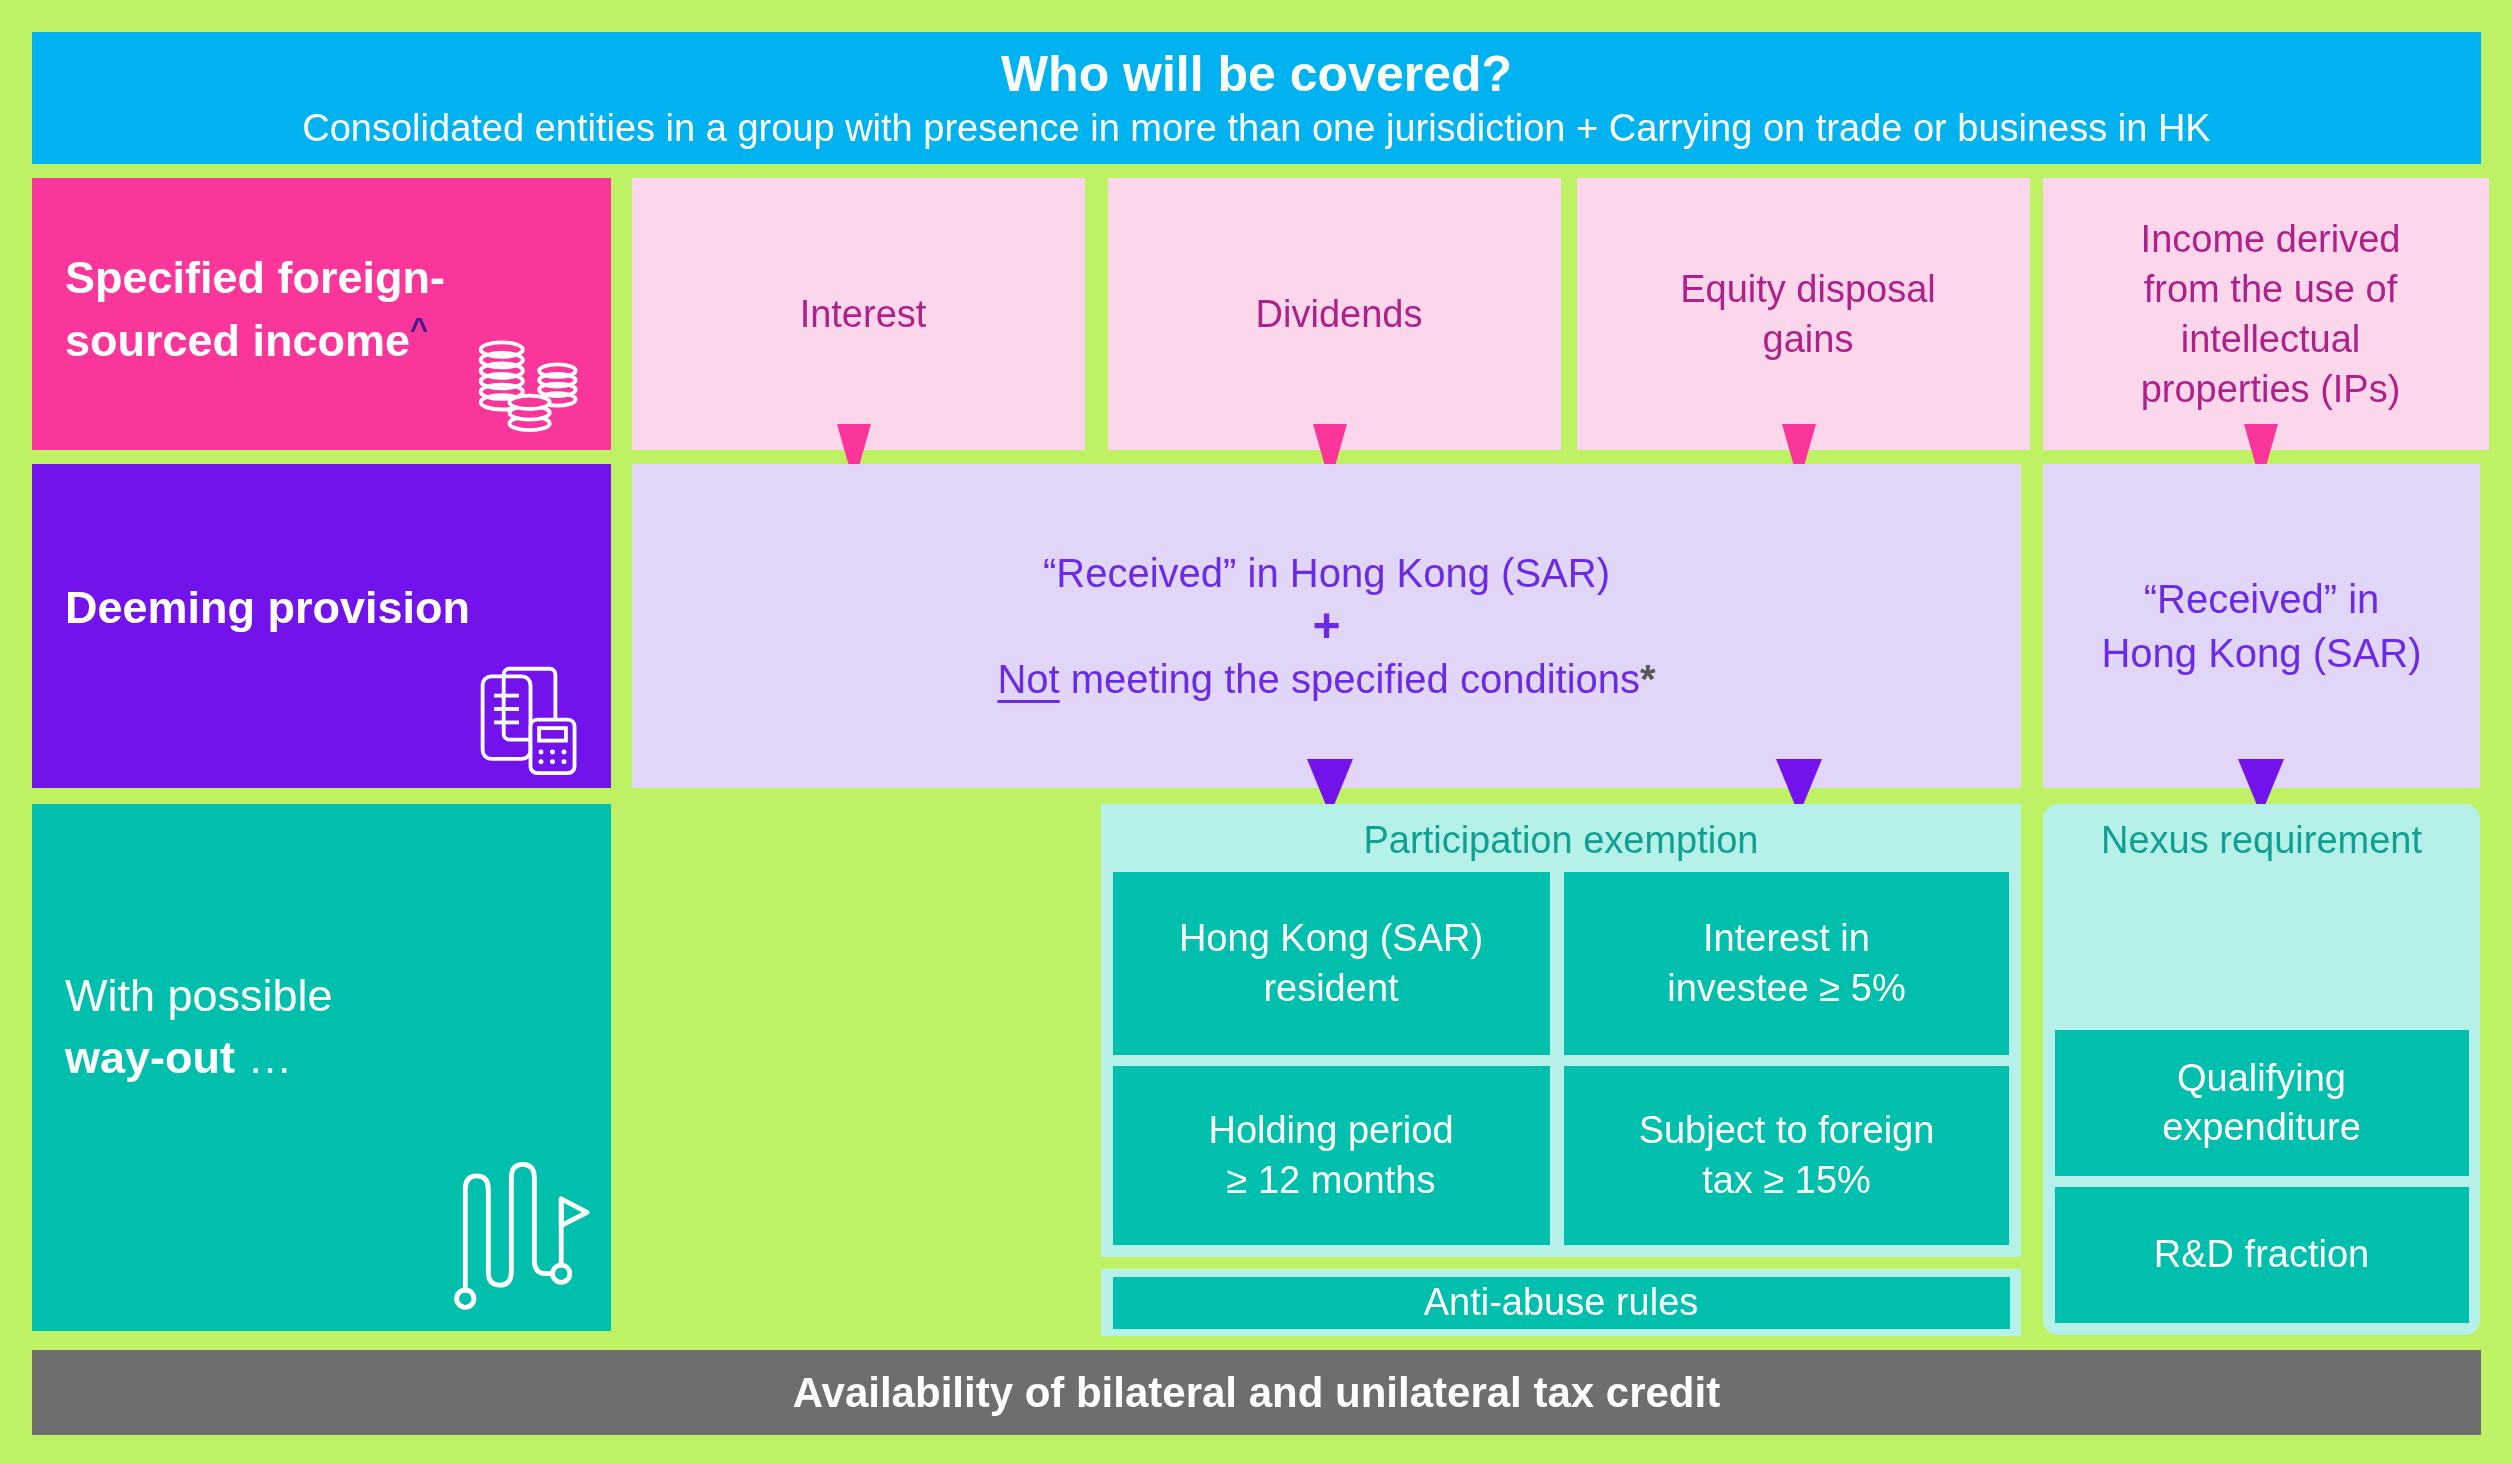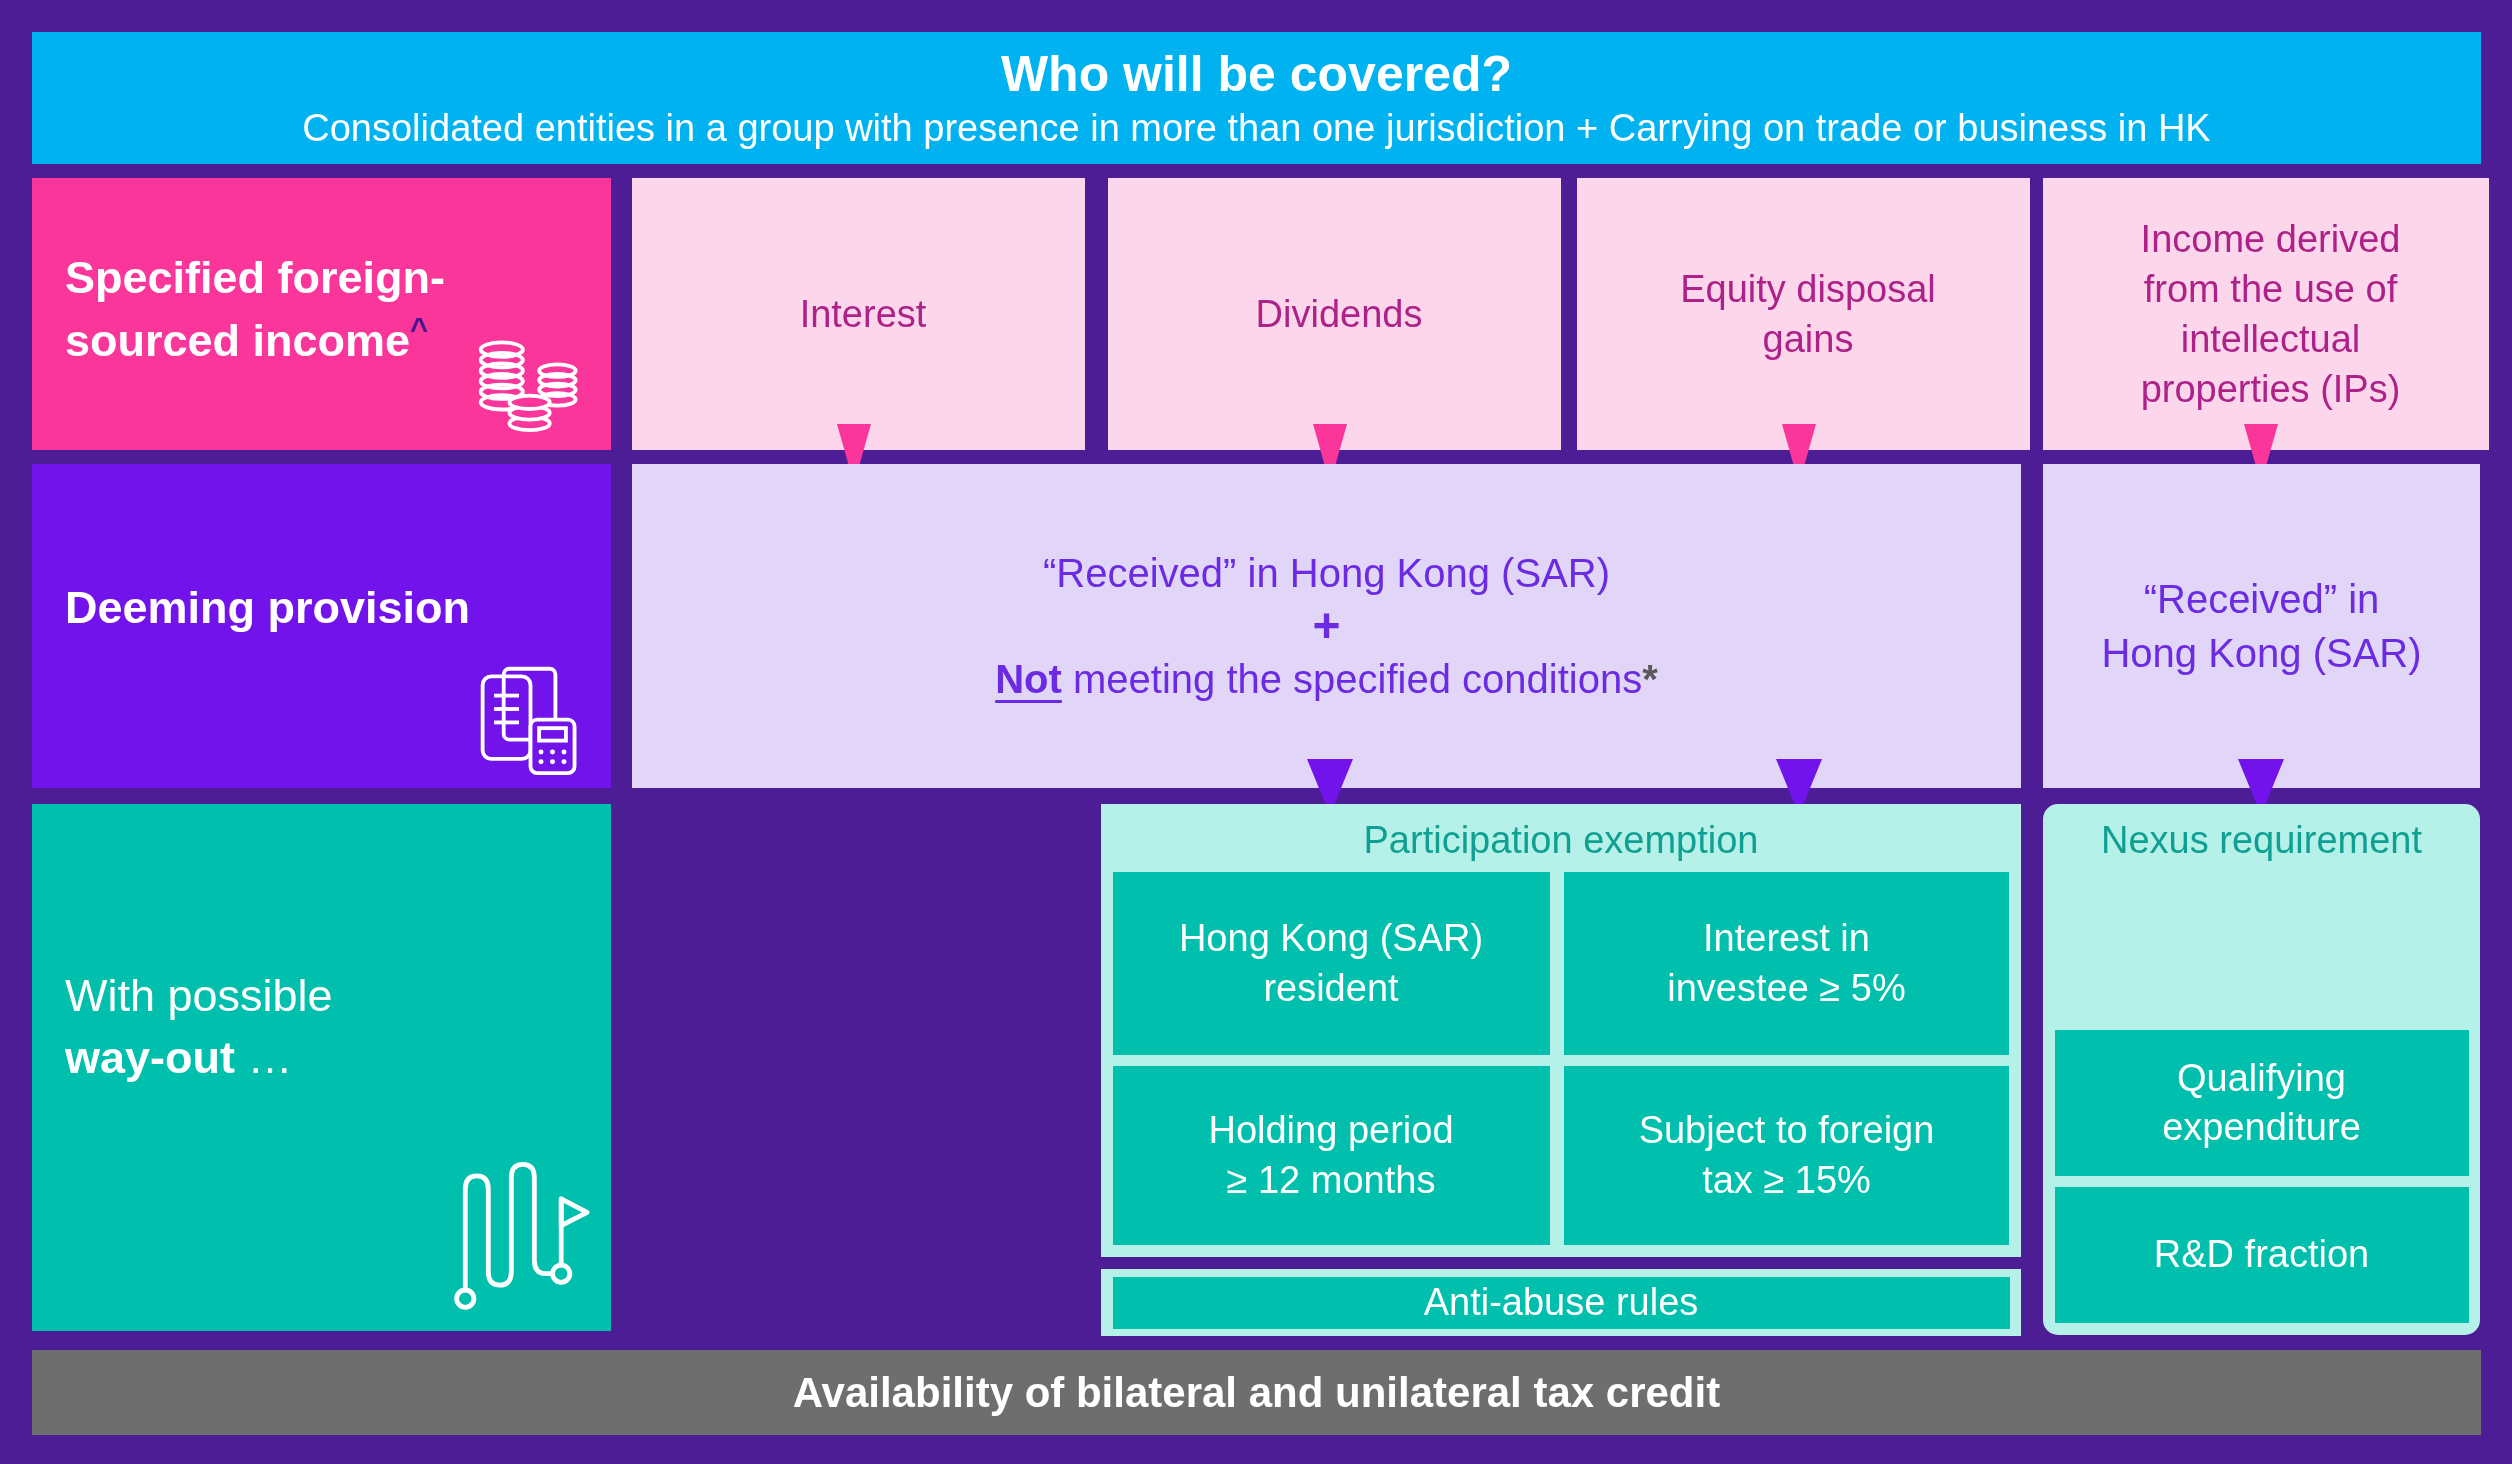--- a/index.html
+++ b/index.html
@@ -1,17 +1,17 @@
 <!DOCTYPE html>
 <html style="--header_cyan: #00B3F0; --pink: #FA369A; --light_pink: #FCD7EB; --pink_text: #AD2189; --purple: #7113EA; --light_purple: #E1D6F8; --purple_text: #6B2BE3; --caret_purple: #45168C; --teal: #00BFAC; --light_mint: #B5F1E8; --teal_text: #0FA092; --asterisk_gray: #595959; --footer_gray: #6E6E6E;"><head>
 <meta charset="utf-8">
 <style>
   html,body{margin:0;padding:0;background:#ffffff;}
   .stage{
-    position:relative;width:2512px;height:1465px;background:#4c1d95;
+    position:relative;width:2512px;height:1465px;background:#bef264;
     font-family:"Liberation Sans", sans-serif;overflow:hidden;
   }
   .abs{position:absolute;}
   
   .header{
     left:32px;top:32px;width:2449px;height:132px;background:var(--header_cyan);
     display:flex;flex-direction:column;align-items:center;justify-content:center;gap:9.6px;color:#fff;
   }
   .header-title{font-size:50px;font-weight:bold;line-height:1;}
   .header-subtitle{font-size:38px;line-height:1;}
@@ -40,21 +40,21 @@
   .c2{left:1108px;width:444px;}
   .c3{left:1577px;width:444px;}
   .c4{left:2043px;width:437px;}
   
   .deeming-main{
     left:632px;top:464px;width:1389px;height:324px;background:var(--light_purple);
     color:var(--purple_text);font-size:40px;display:flex;flex-direction:column;
     align-items:center;justify-content:center;text-align:center;line-height:1.25;
   }
   .plus-sign{font-size:48px;font-weight:bold;line-height:1;margin:3.8px 0;}
-  .underlined{text-decoration:underline;text-decoration-thickness:2.9px;text-underline-offset:6.7px;font-weight:bold;}
+  .underlined{text-decoration:underline;text-decoration-thickness:2.9px;text-underline-offset:6.7px;}
   .asterisk{color:var(--asterisk_gray);font-weight:bold;}
   .ip-received{
     left:2043px;top:464px;width:437px;height:324px;background:var(--light_purple);
     color:var(--purple_text);font-size:40px;line-height:1.35;display:flex;align-items:center;
     justify-content:center;text-align:center;white-space:pre-line;
   }
   
   .mint{background:var(--light_mint);}
   .participation{left:1101px;top:804px;width:920px;height:453px;}
   .nexus{left:2043px;top:804px;width:437px;height:531px;border-radius:15px;}

